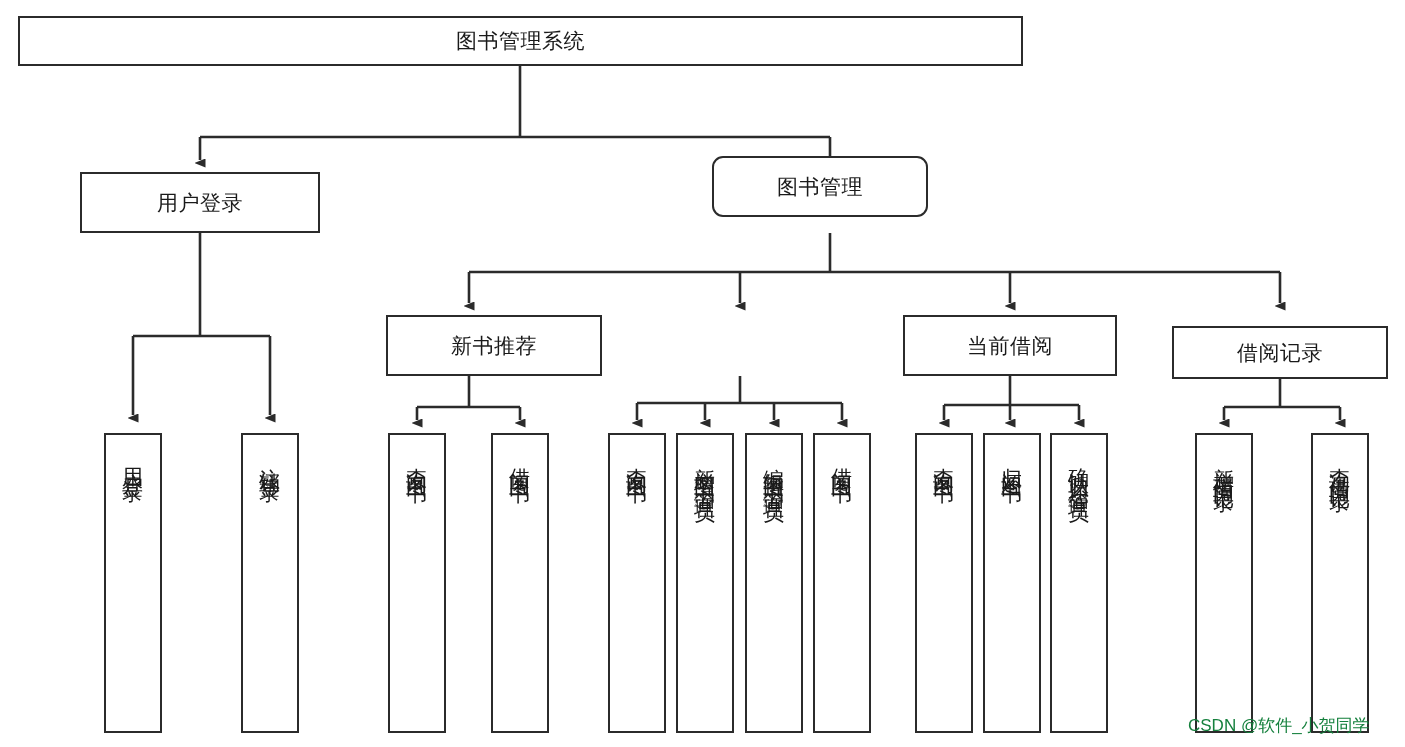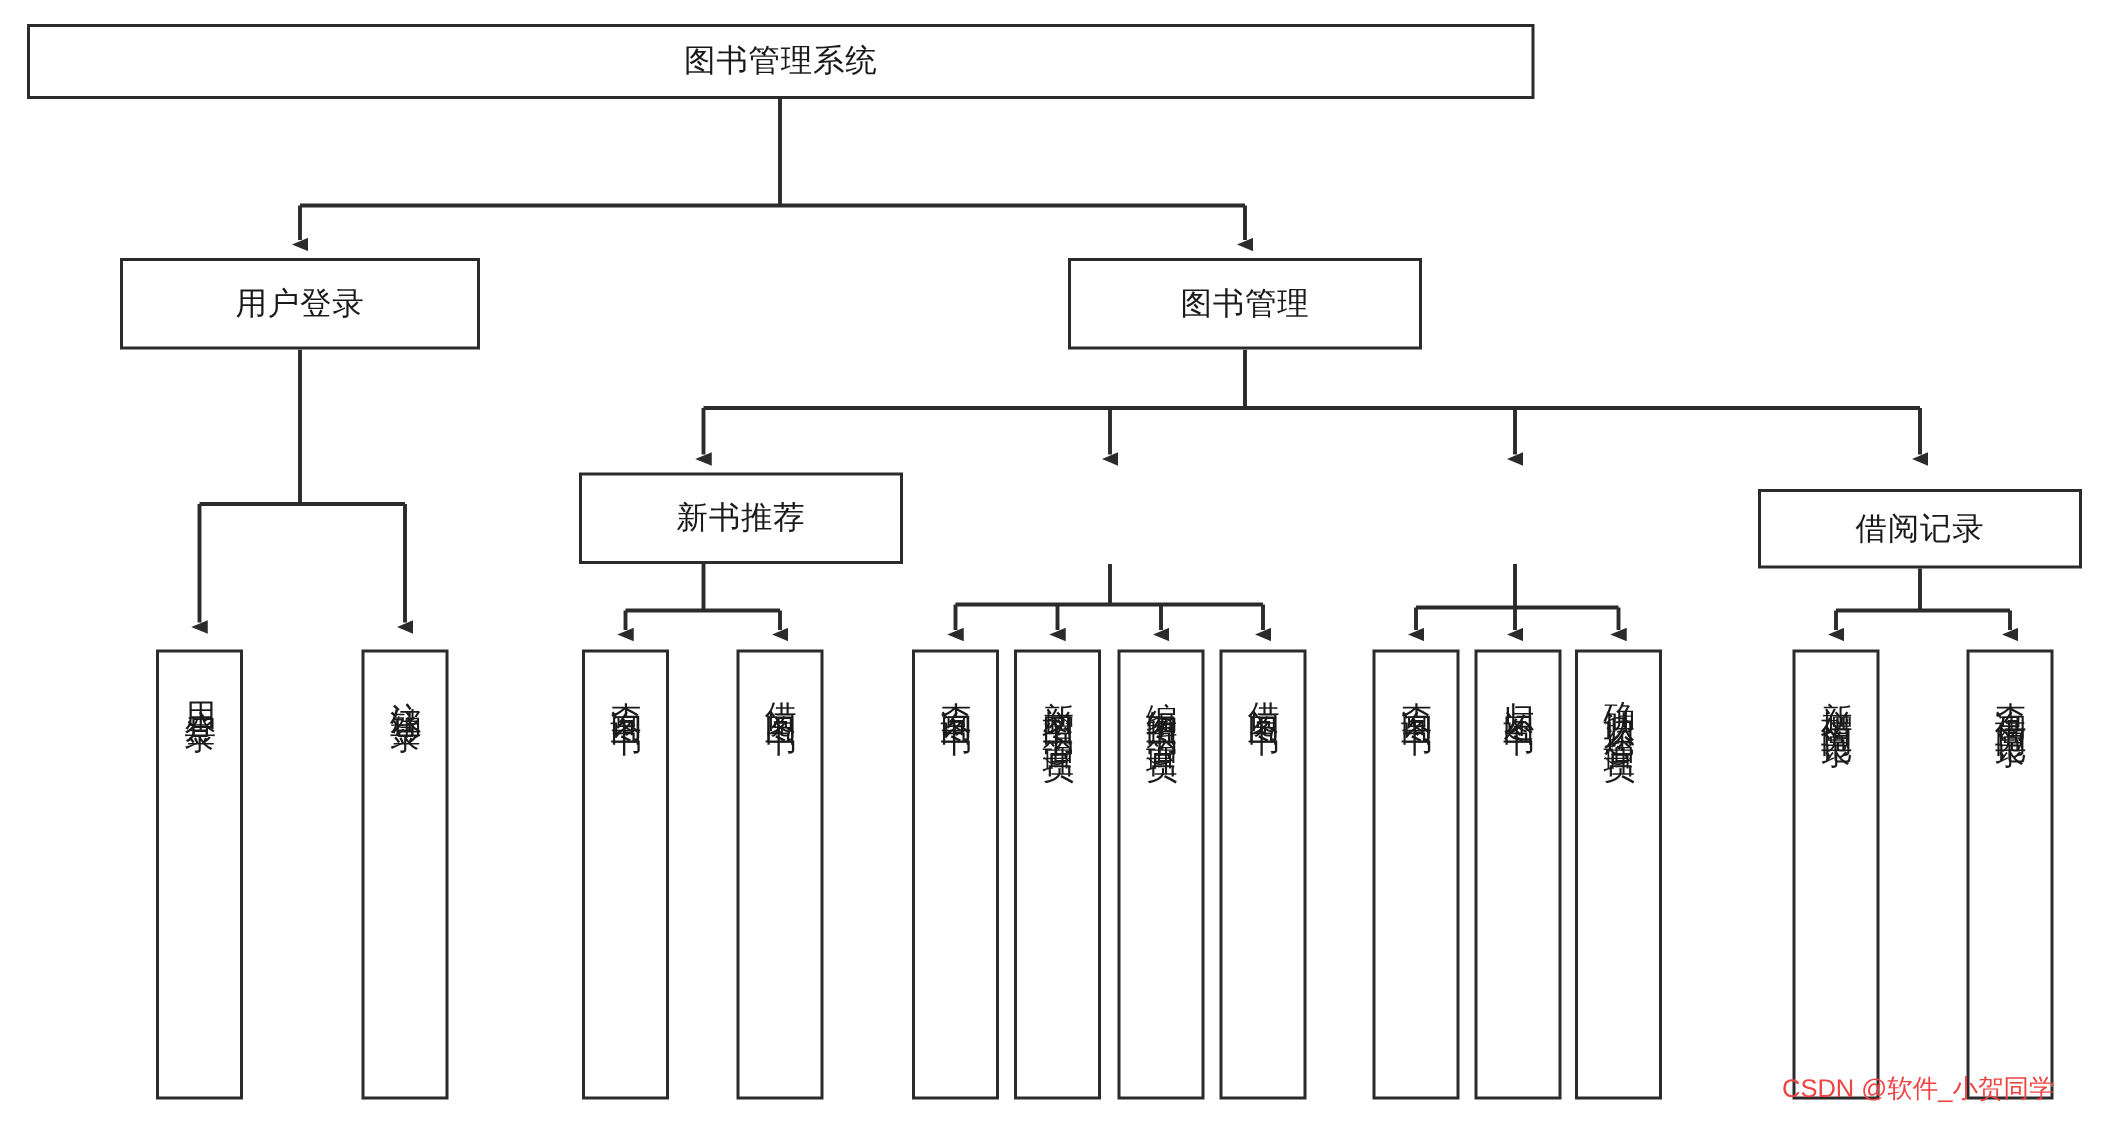--- a/index.html
+++ b/index.html
@@ -52,21 +52,21 @@
   .node.vert .label {
     writing-mode: vertical-rl;
     text-orientation: upright;
     font-size: 21px;
     letter-spacing: 5px;
     line-height: 1;
     white-space: nowrap;
   }
   .watermark {
     position: absolute;
-    color: #ef4444;
+    color: #15803d;
     font-size: 17px;
     white-space: nowrap;
     z-index: 5;
     left: 1188px;
     top: 714px;
   }
 </style>
 </head>
 <body>
 
@@ -126,29 +126,32 @@
   </svg>
 
   <div class="node horiz" style="left:18px; top:16px; width:1005px; height:50px;">
     <span class="label">图书管理系统</span>
   </div>
 
   <div class="node horiz" style="left:80px; top:172px; width:240px; height:61px;">
     <span class="label">用户登录</span>
   </div>
 
-  <div class="node horiz" style="left:712px; top:172px; width:236px; height:61px;">
+  <div class="node horiz" style="left:712px; top:156px; width:216px; height:61px;border-radius:11px;">
     <span class="label">图书管理</span>
   </div>
 
   <div class="node horiz" style="left:362px; top:315px; width:216px; height:61px;margin-left:24px;">
     <span class="label">新书推荐</span>
   </div>
 
 
+  <div class="node horiz" style="left:903px; top:315px; width:214px; height:61px;">
+    <span class="label">当前借阅</span>
+  </div>
 
   <div class="node horiz" style="left:1172px; top:326px; width:216px; height:53px;">
     <span class="label">借阅记录</span>
   </div>
 
   <div class="node vert" style="left:104px; top:433px; width:58px; height:300px;">
     <span class="label">用户登录</span>
   </div>
 
   <div class="node vert" style="left:241px; top:433px; width:58px; height:300px;">

